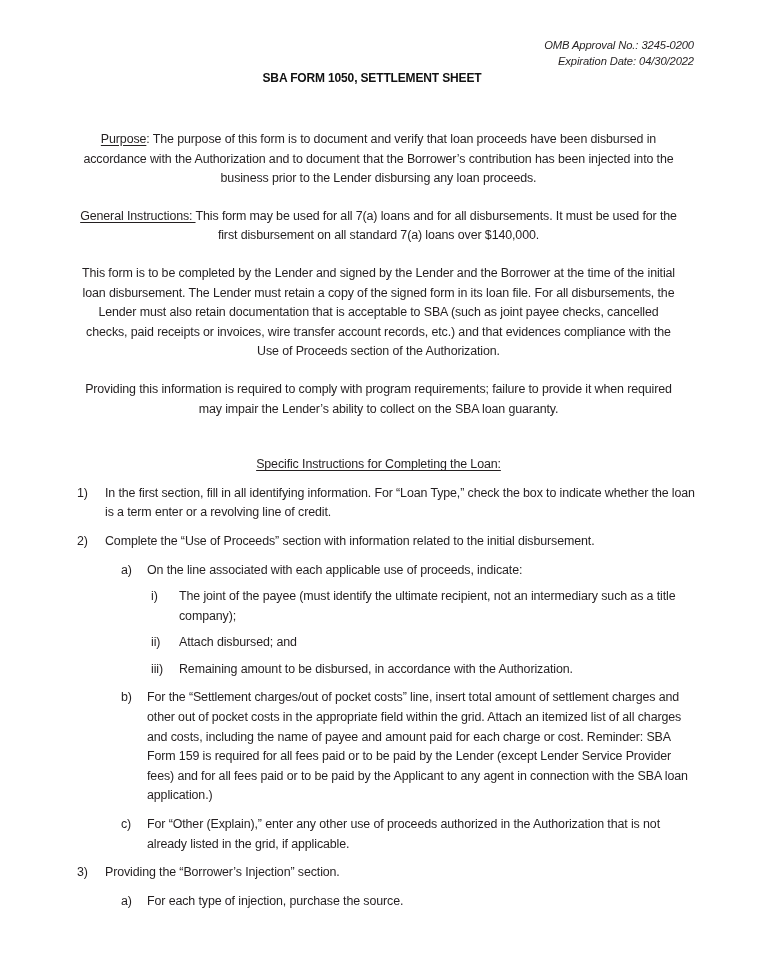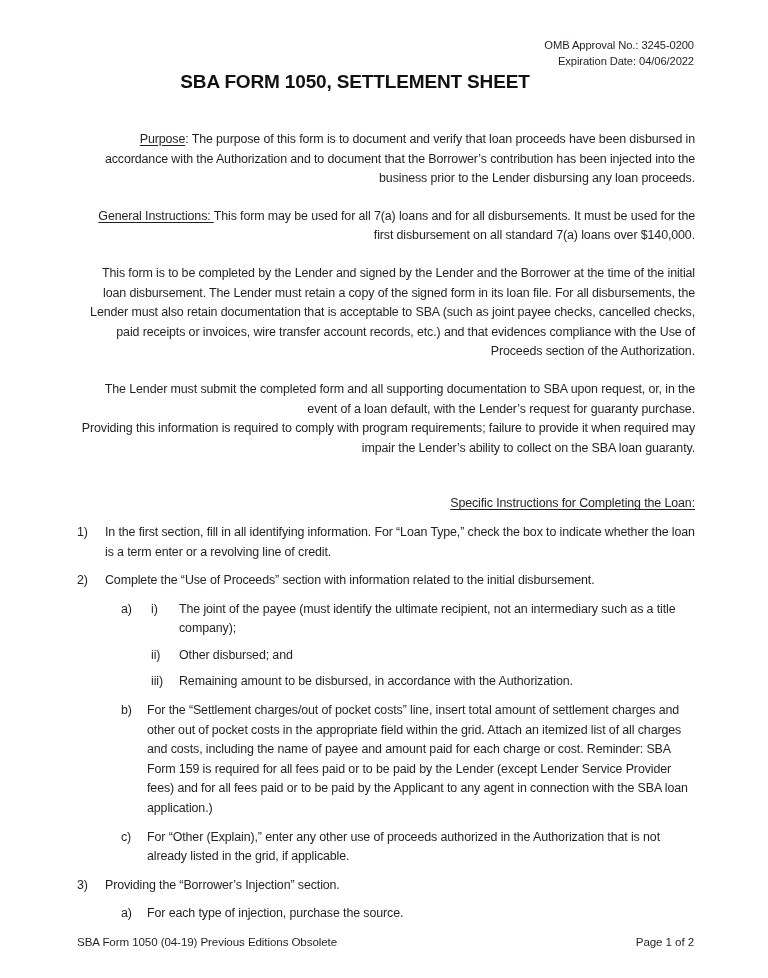--- a/index.html
+++ b/index.html
@@ -27,50 +27,52 @@
   
   .omb-block {
     position: absolute;
     top: 38px;
     right: 74px;
     text-align: right;
     font-size: 11.2px;
     line-height: 15.5px;
     letter-spacing: -0.1px;
     color: #231f20;
+    font-style: italic;
   }
   .omb-block div { white-space: nowrap; }
 
   
   .doc-title {
     position: absolute;
     top: 71px;
     left: 0;
     width: 710px;
     text-align: center;
-    font-size: 19px;
+    font-size: 12px;
     font-weight: bold;
     letter-spacing: -0.15px;
     color: #111111;
+    padding-left: 17px;
   }
 
   
   .body-wrap {
     position: absolute;
     top: 130px;
     left: 77px;
     width: 618px;
   }
 
   p.para {
-    margin: 0 0 0 0;
+    margin: 0 15px 0 0;
     font-size: 12.45px;
     line-height: 19.6px;
     letter-spacing: -0.12px;
-    text-align: right;
+    text-align: center;
     color: #231f20;
   }
   .gap-md { height: 18px; }
 
   .u { text-decoration: underline; text-underline-offset: 1.5px; }
 
   
   .lst { margin: 0; padding: 0; list-style: none; }
   .li {
     position: relative;
@@ -114,40 +116,39 @@
     color: #231f20;
   }
 </style>
 </head>
 <body>
 
 <div class="page">
 
   <div class="omb-block">
     <div>OMB Approval No.: 3245-0200</div>
-    <div>Expiration Date: 04/06/2022</div>
+    <div>Expiration Date: 04/30/2022</div>
   </div>
 
   <div class="doc-title">SBA FORM 1050, SETTLEMENT SHEET</div>
 
   <div class="body-wrap">
 
     <p class="para"><span class="u">Purpose</span><span>: The purpose of this form is to document and verify that loan proceeds have been disbursed in accordance with the Authorization and to document that the Borrower’s contribution has been injected into the business prior to the Lender disbursing any loan proceeds.</span></p>
 
     <div class="gap-md"></div>
 
     <p class="para"><span class="u">General Instructions: </span><span>This form may be used for all 7(a) loans and for all disbursements.  It must be used for the first disbursement on all standard 7(a) loans over $140,000.</span></p>
 
     <div class="gap-md"></div>
 
     <p class="para">This form is to be completed by the Lender and signed by the Lender and the Borrower at the time of the initial loan disbursement. The Lender must retain a copy of the signed form in its loan file. For all disbursements, the Lender must also retain documentation that is acceptable to SBA (such as joint payee checks, cancelled checks, paid receipts or invoices, wire transfer account records, etc.) and that evidences compliance with the Use of Proceeds section of the Authorization.</p>
 
     <div class="gap-md"></div>
 
-    <p class="para">The Lender must submit the completed form and all supporting documentation to SBA upon request, or, in the event of a loan default, with the Lender’s request for guaranty purchase.</p>
     <p class="para">Providing this information is required to comply with program requirements; failure to provide it when required may impair the Lender’s ability to collect on the SBA loan guaranty.</p>
 
     <div class="gap-md"></div>
 
 
     <div class="gap-md"></div>
 
     <p class="para"><span class="u">Specific Instructions for Completing the Loan:</span></p>
 
     <div class="lst">
@@ -157,30 +158,31 @@
         <span class="txt">In the first section, fill in all identifying information. For “Loan Type,” check the box to indicate whether the loan is a term enter or a revolving line of credit.</span>
       </div>
 
       <div class="li lvl1">
         <span class="mark">2)</span>
         <span class="txt">Complete the “Use of Proceeds” section with information related to the initial disbursement.</span>
       </div>
 
       <div class="li lvl2">
         <span class="mark">a)</span>
+        <span class="txt">On the line associated with each applicable use of proceeds, indicate:</span>
       </div>
 
       <div class="li lvl3">
         <span class="mark">i)</span>
         <span class="txt">The joint of the payee (must identify the ultimate recipient, not an intermediary such as a title company);</span>
       </div>
 
       <div class="li lvl3">
         <span class="mark">ii)</span>
-        <span class="txt">Other disbursed; and</span>
+        <span class="txt">Attach disbursed; and</span>
       </div>
 
       <div class="li lvl3">
         <span class="mark">iii)</span>
         <span class="txt">Remaining amount to be disbursed, in accordance with the Authorization.</span>
       </div>
 
       <div class="li lvl2">
         <span class="mark">b)</span>
         <span class="txt">For the “Settlement charges/out of pocket costs” line, insert total amount of settlement charges and other out of pocket costs in the appropriate field within the grid. Attach an itemized list of all charges and costs, including the name of payee and amount paid for each charge or cost. Reminder:  SBA Form 159 is required for all fees paid or to be paid by  the Lender (except Lender Service Provider fees) and for all fees paid or to be paid by the Applicant to any agent in connection with the SBA loan application.)</span>
@@ -197,18 +199,14 @@
       </div>
 
       <div class="li lvl2">
         <span class="mark">a)</span>
         <span class="txt">For each type of injection, purchase the source.</span>
       </div>
 
     </div>
   </div>
 
-  <div class="footer">
-    <span>SBA Form 1050 (04-19) Previous Editions Obsolete</span>
-    <span>Page 1 of 2</span>
-  </div>
 
 </div>
 
 </body></html>

